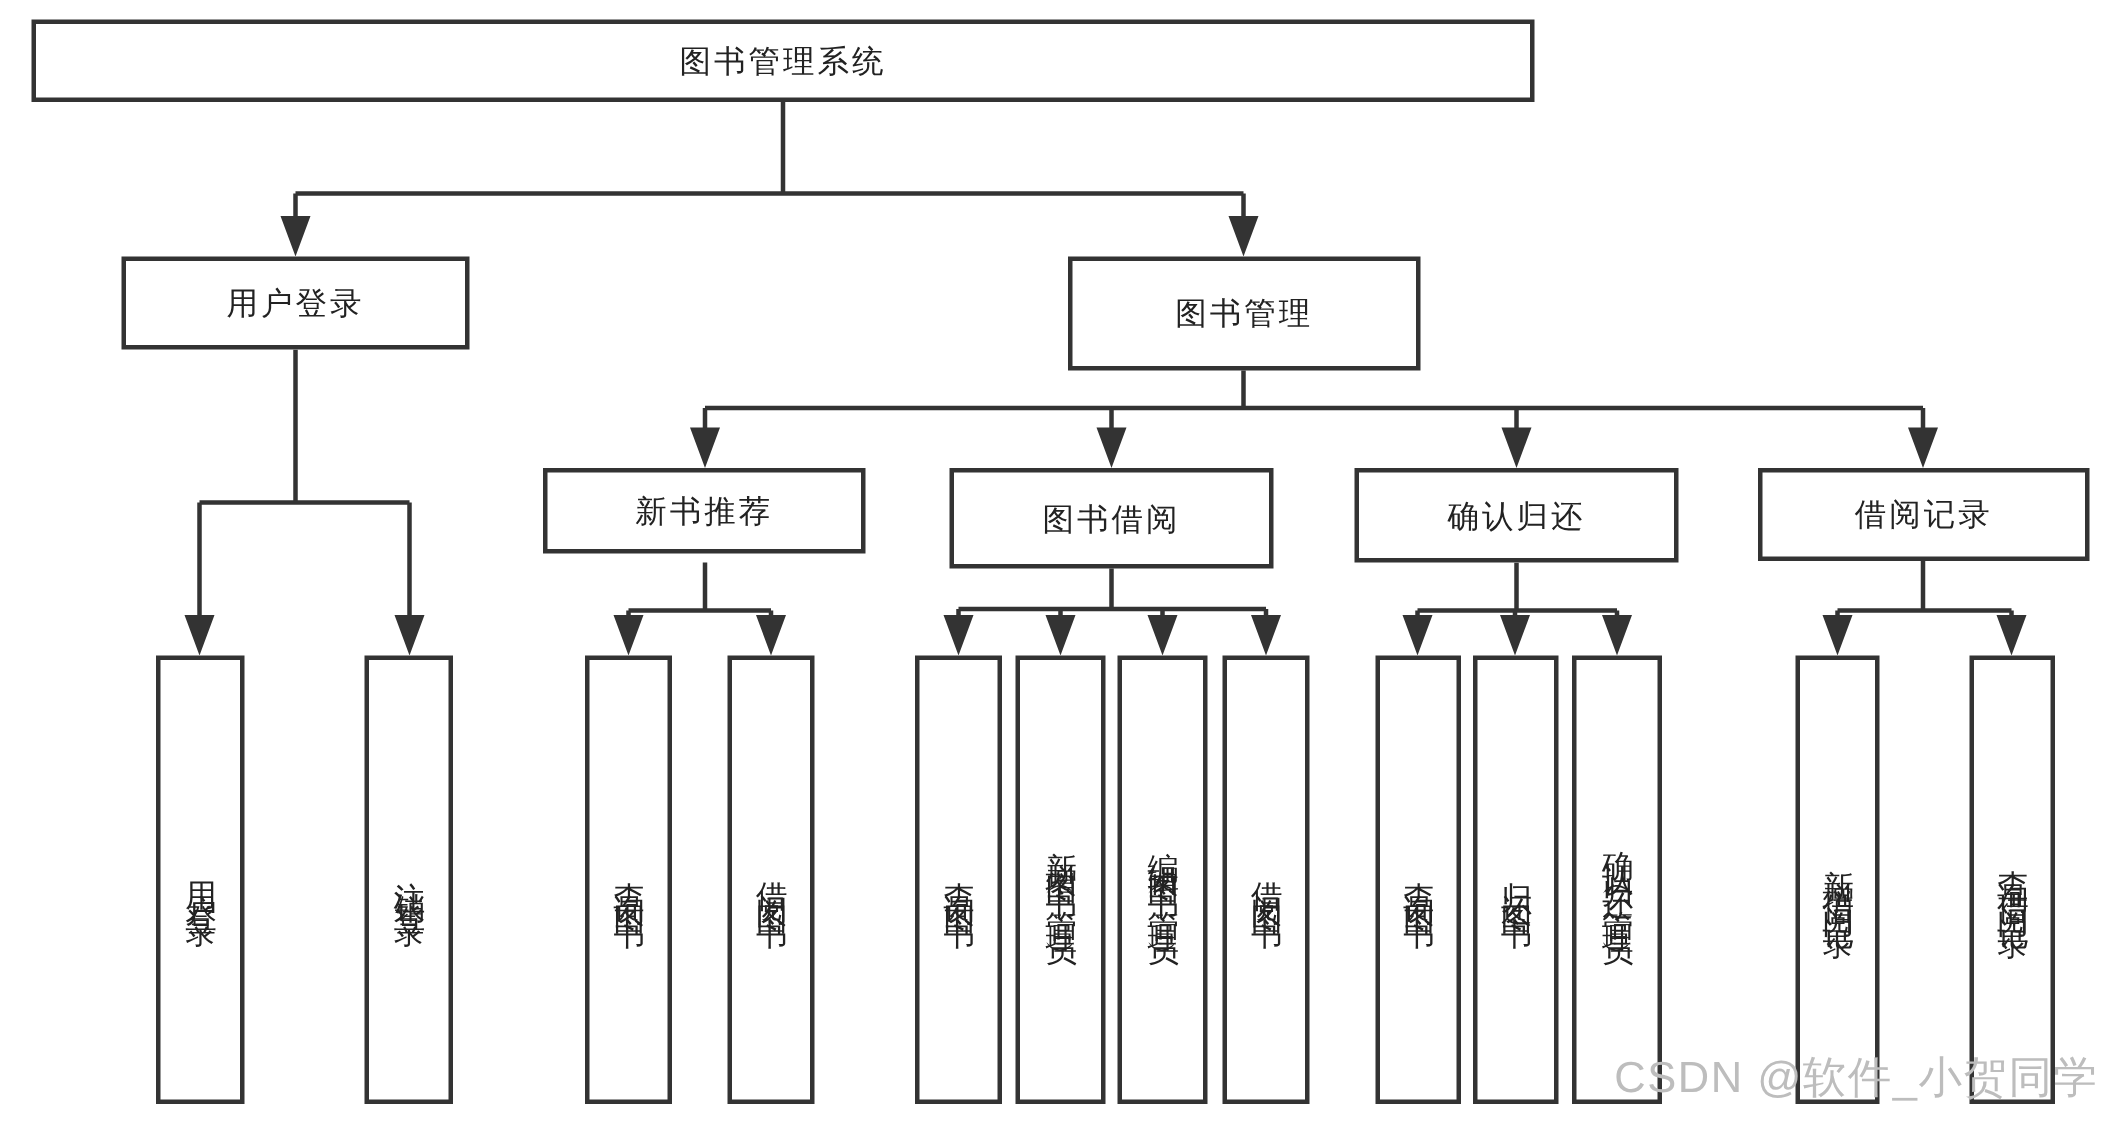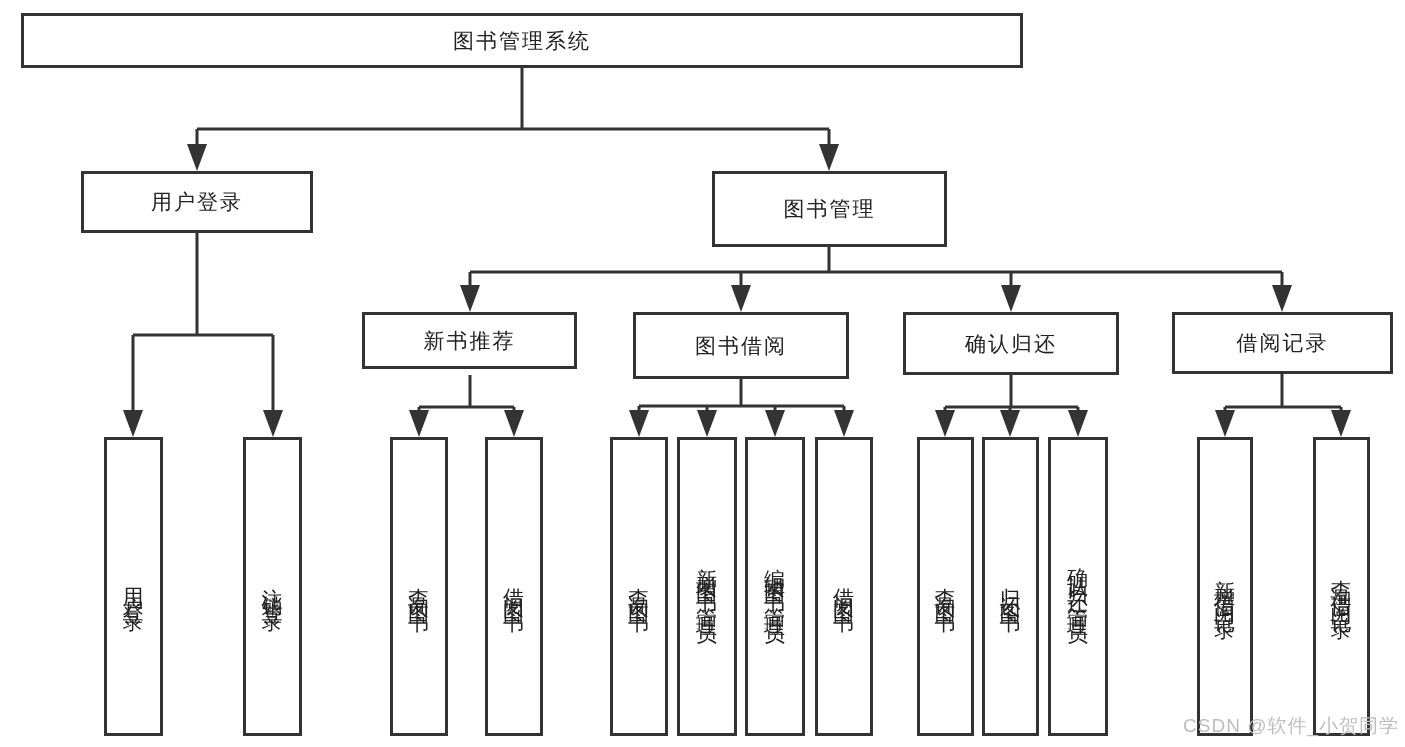--- a/index.html
+++ b/index.html
@@ -37,21 +37,21 @@
     writing-mode:vertical-rl;
     text-orientation:mixed;
     font-size:21px;
     letter-spacing:8px;
     line-height:1;
   }
   #watermark{
     position:absolute;
     right:6px;bottom:8px;
     color:var(--wm);
-    font-size:19px;
+    font-size:29px;
     letter-spacing:1px;
     white-space:nowrap;
     z-index:5;
   }
 </style>
 </head>
 <body>
 
 <div id="canvas">
 

